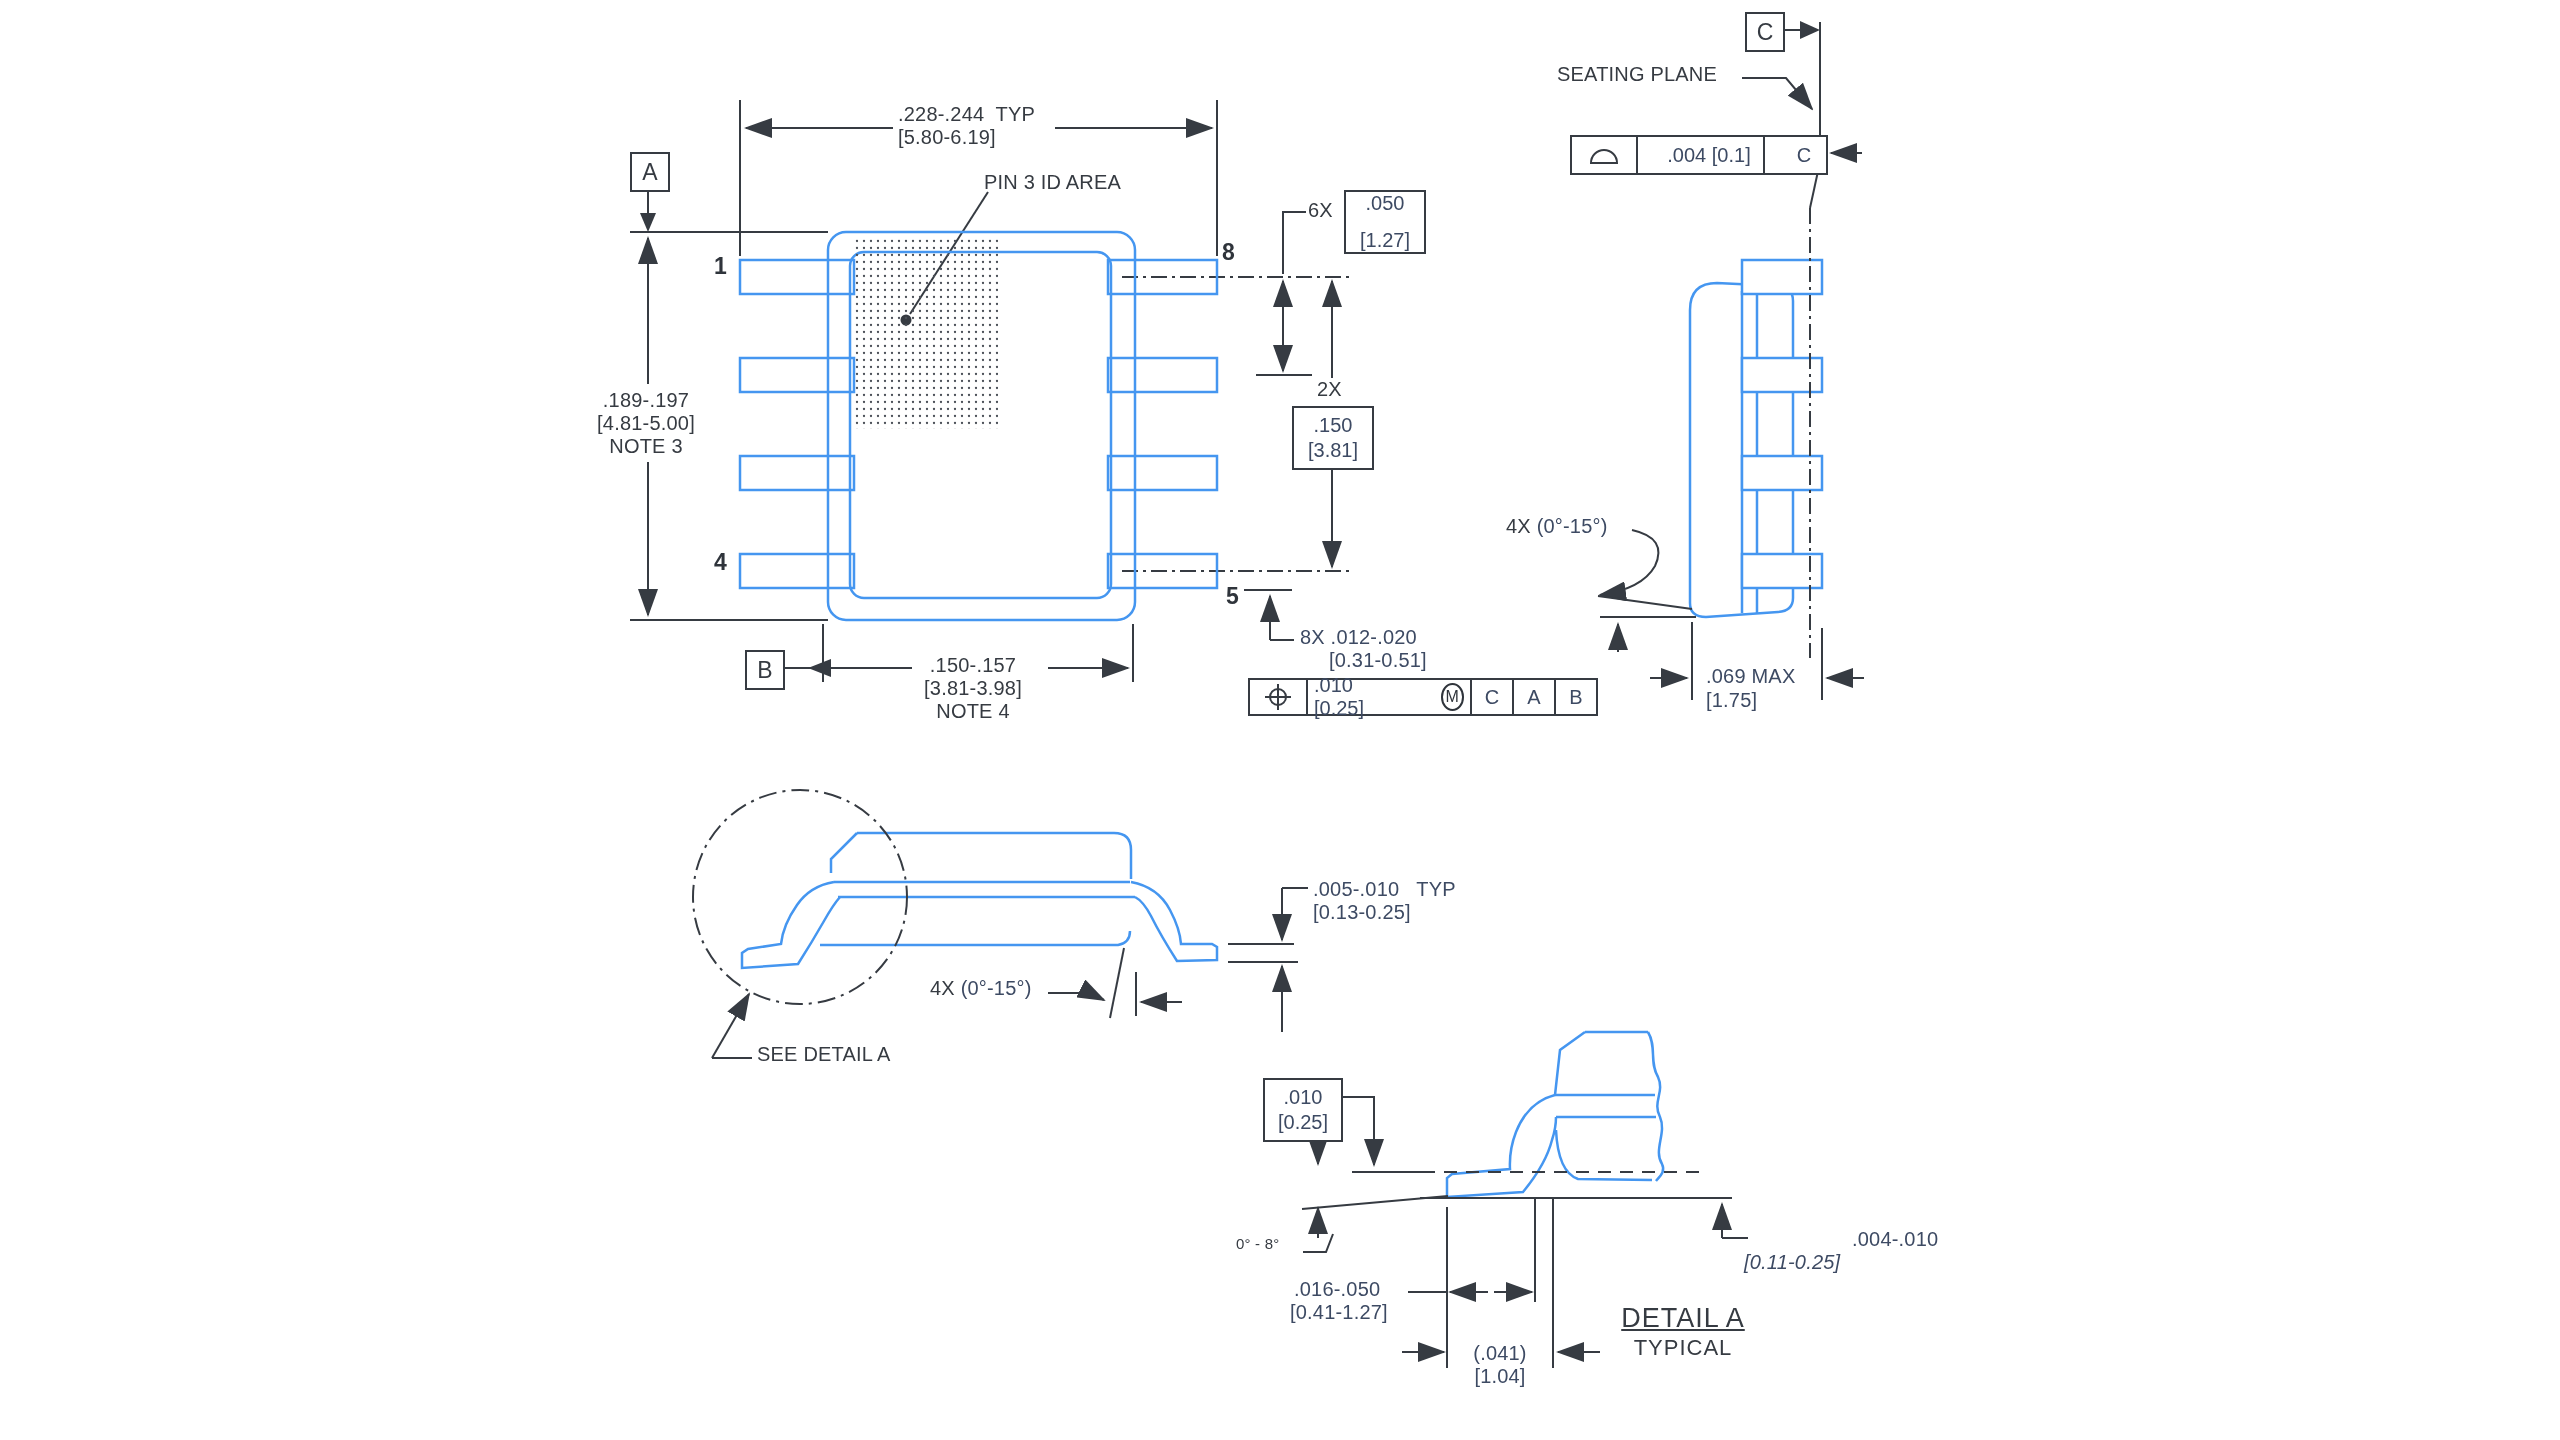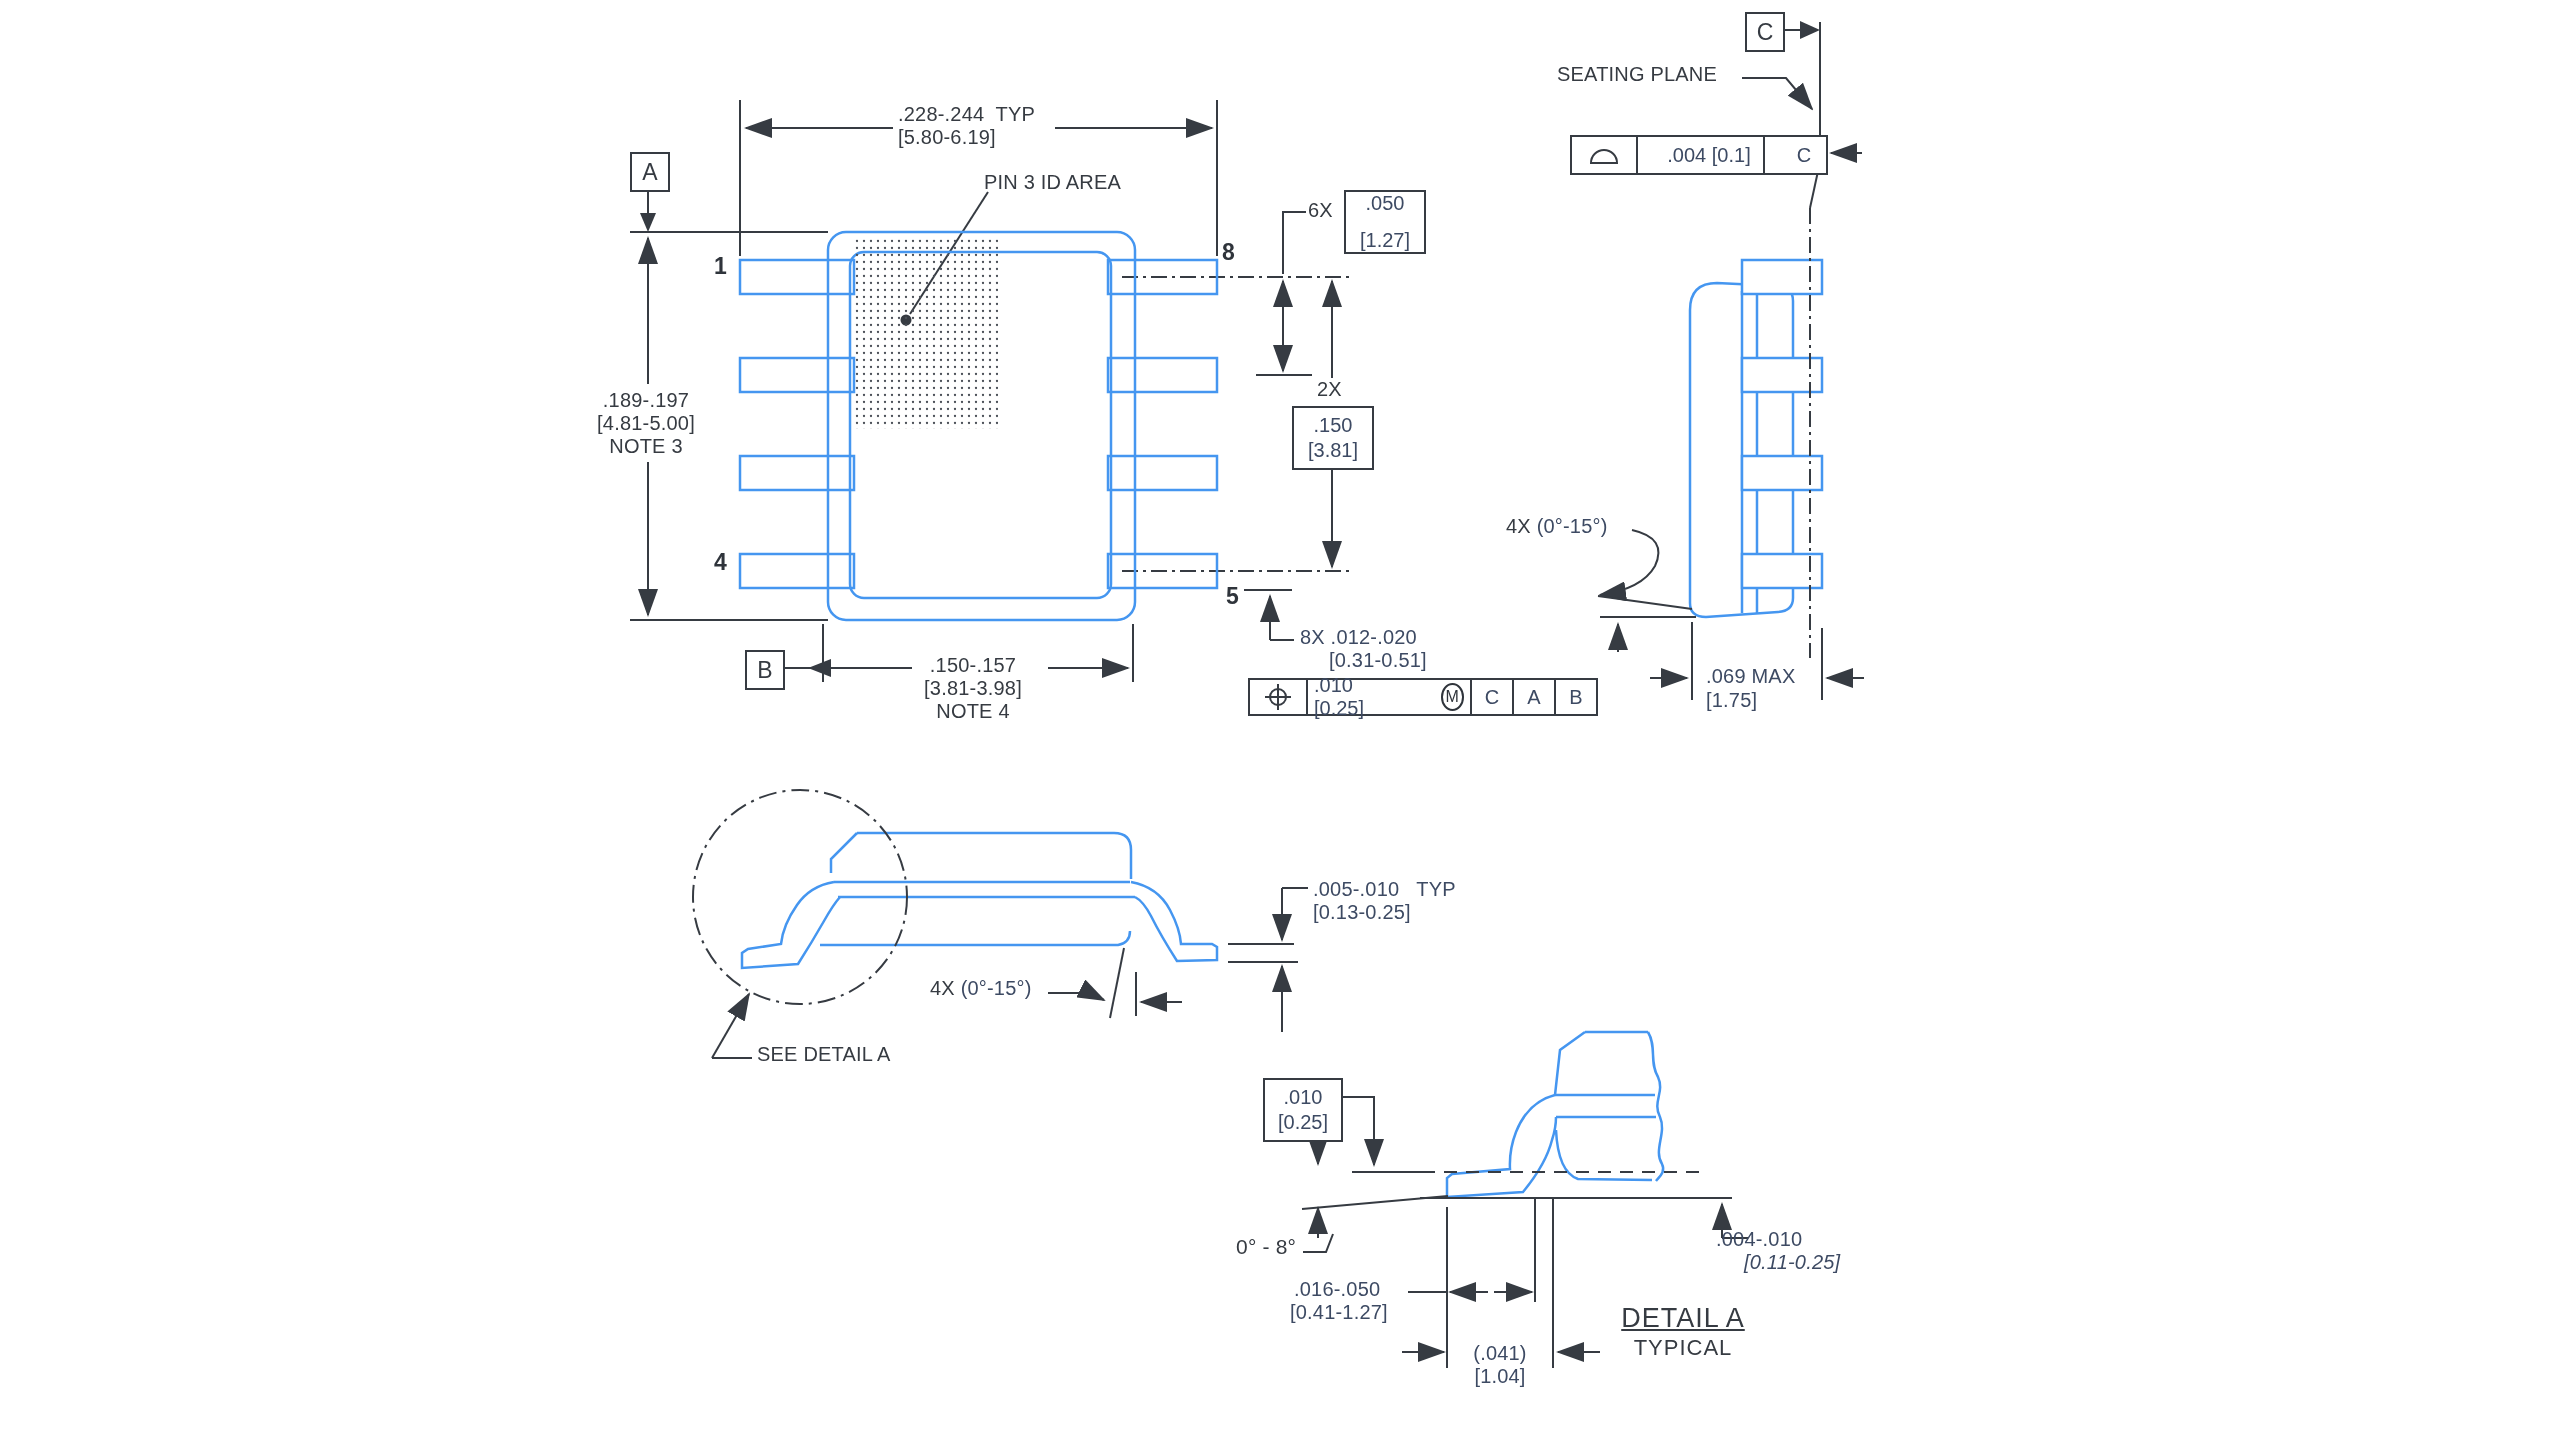--- a/index.html
+++ b/index.html
@@ -264,23 +264,23 @@
 
 <div class="lbl val" style="left:1313px;top:879px;">.005-.010   TYP</div>
 <div class="lbl val" style="left:1313px;top:902px;">[0.13-0.25]</div>
 <div class="lbl" style="left:930px;top:978px;"><span>4X </span><span class="val">(0°-15°)</span></div>
 <div class="lbl" style="left:757px;top:1044px;">SEE DETAIL A</div>
 
 <div class="vbox" style="left:1263px;top:1078px;width:76px;height:60px;">
   <span>.010</span>
   <span>[0.25]</span>
 </div>
-<div class="lbl" style="left:1236px;top:1236px;font-size:21px;">0° - 8°</div>
+<div class="lbl" style="left:1236px;top:1236px;font-size:15px;">0° - 8°</div>
 <div class="lbl val" style="left:1294px;top:1279px;">.016-.050</div>
 <div class="lbl val" style="left:1290px;top:1302px;">[0.41-1.27]</div>
 <div class="lbl c val" style="left:1425px;top:1343px;">(.041)</div>
 <div class="lbl c val" style="left:1425px;top:1366px;">[1.04]</div>
-<div class="lbl val" style="left:1716px;top:1229px;">.004-.010</div>
+<div class="lbl val" style="left:1852px;top:1229px;">.004-.010</div>
 <div class="lbl val" style="left:1744px;top:1252px;font-style:italic;">[0.11-0.25]</div>
 <div class="lbl c big" style="left:1608px;top:1304px;">DETAIL A</div>
 <div class="lbl c med" style="left:1608px;top:1336px;">TYPICAL</div>
 
 </div>
 
 </body></html>

